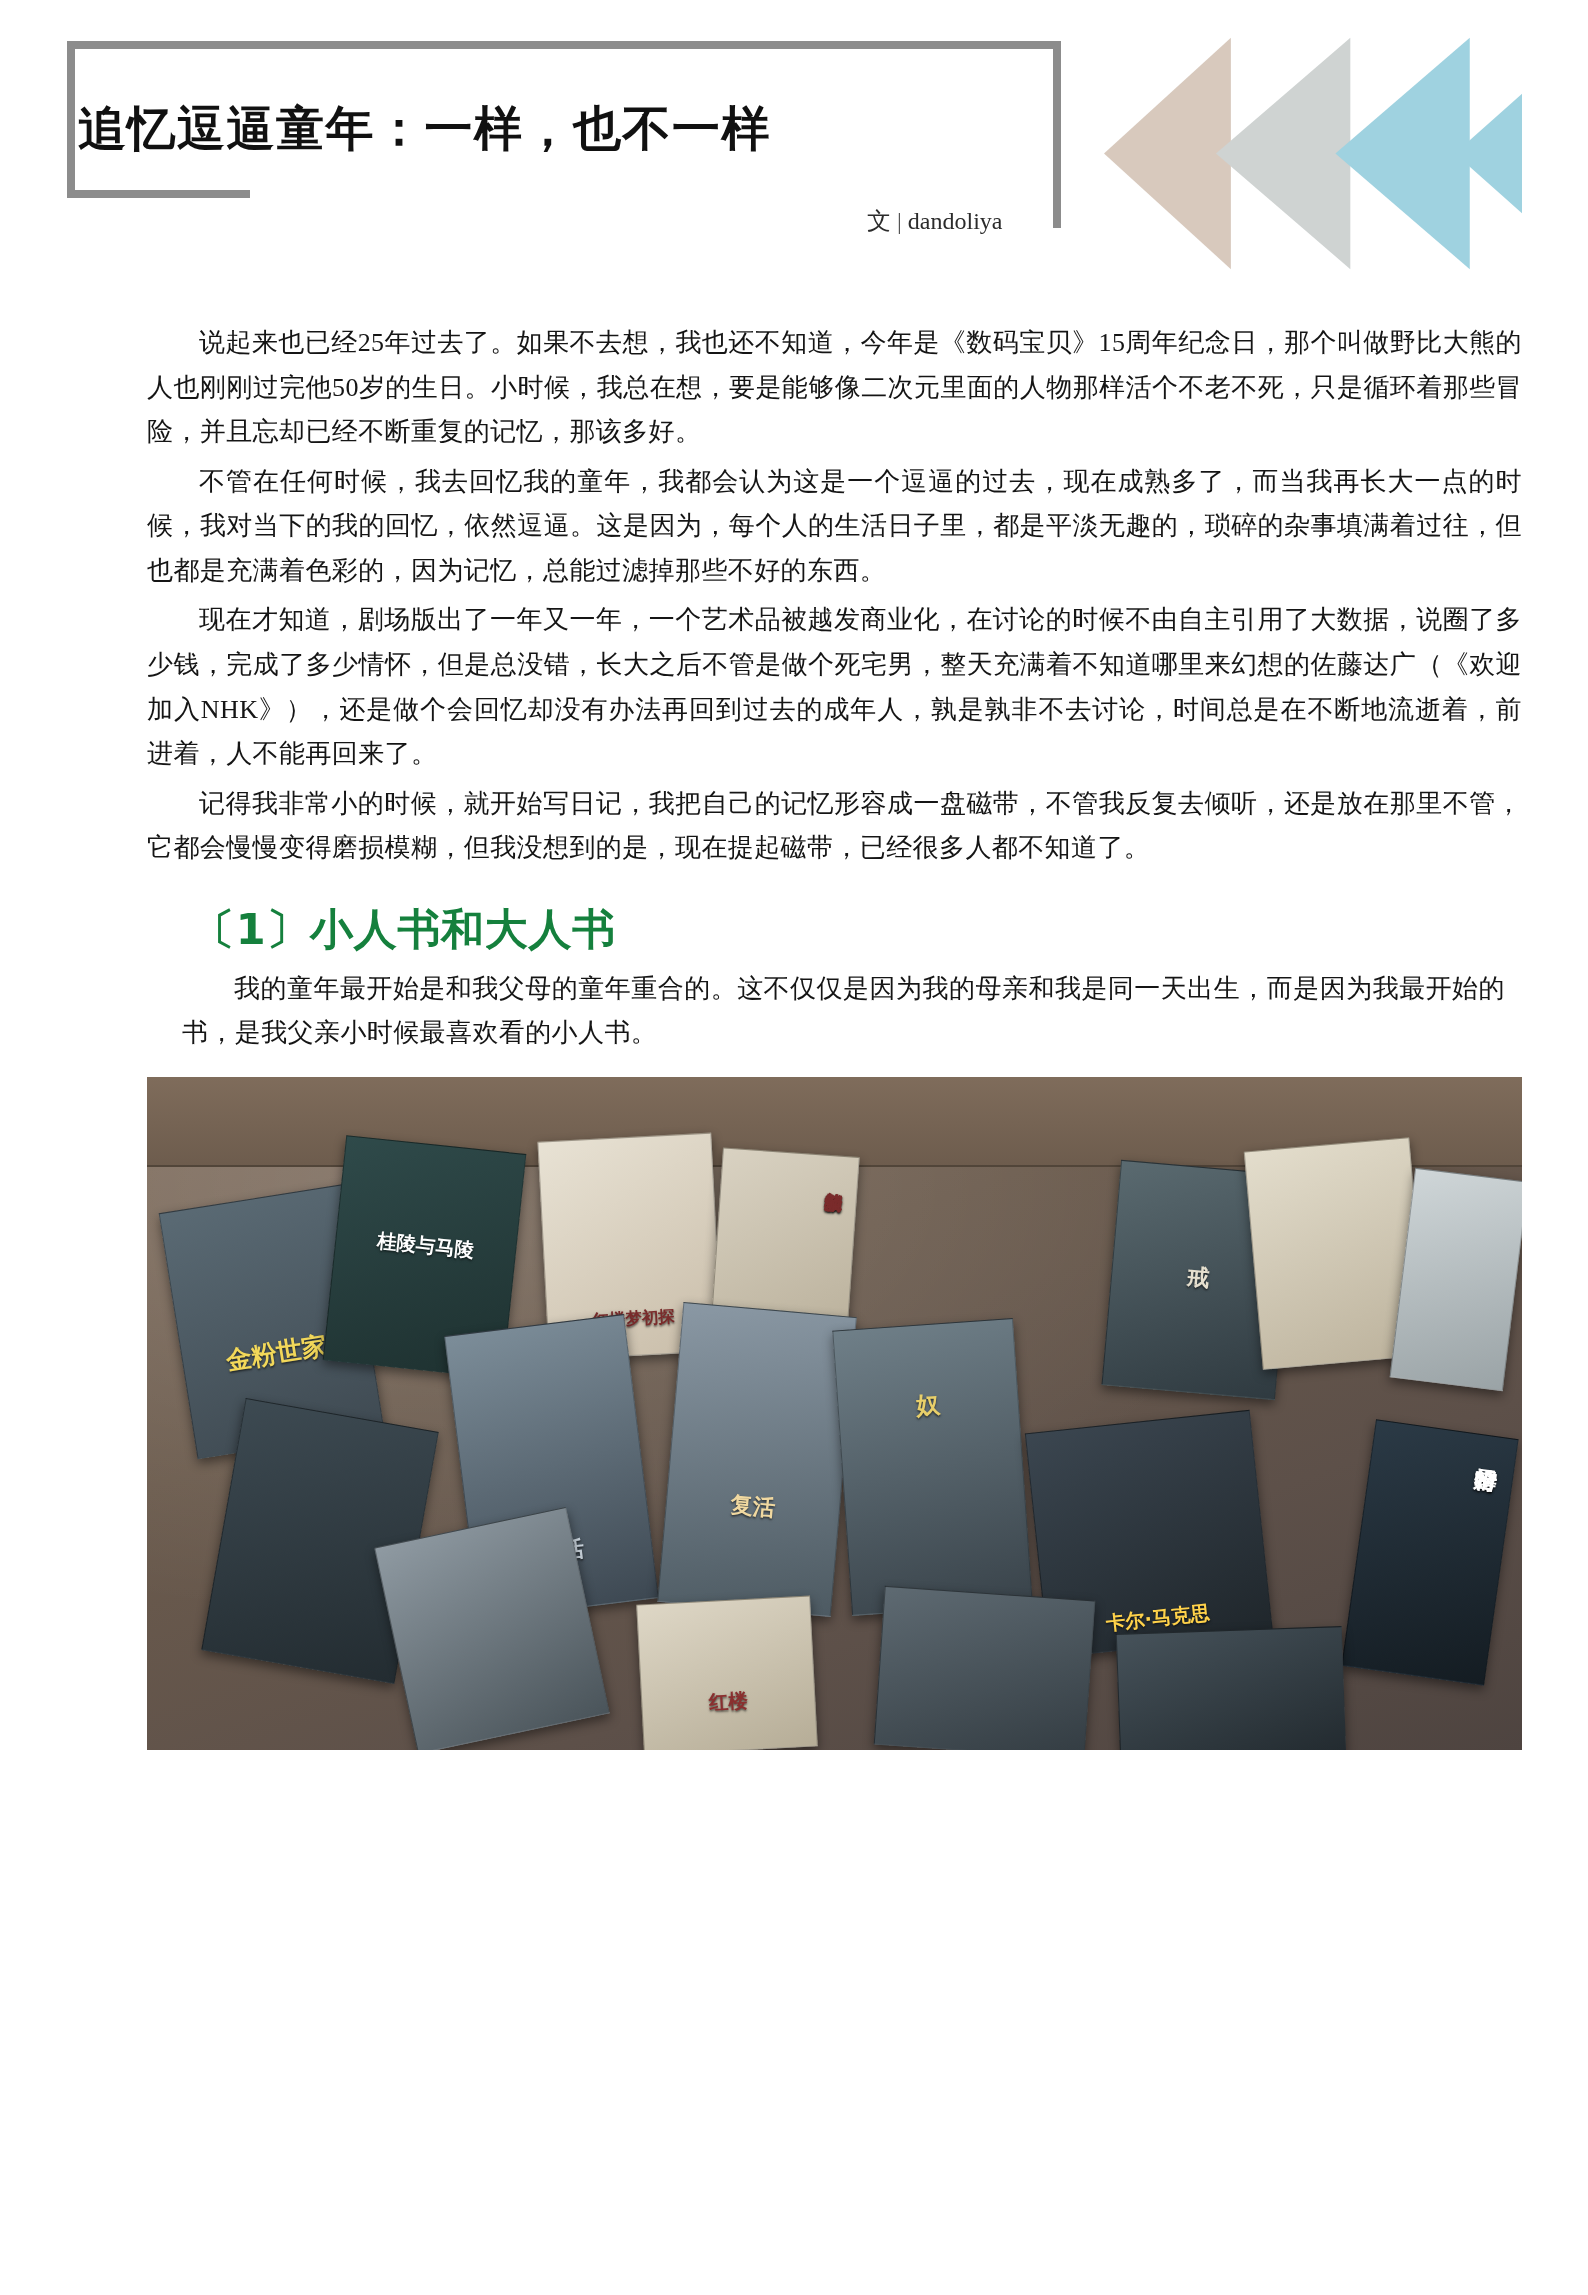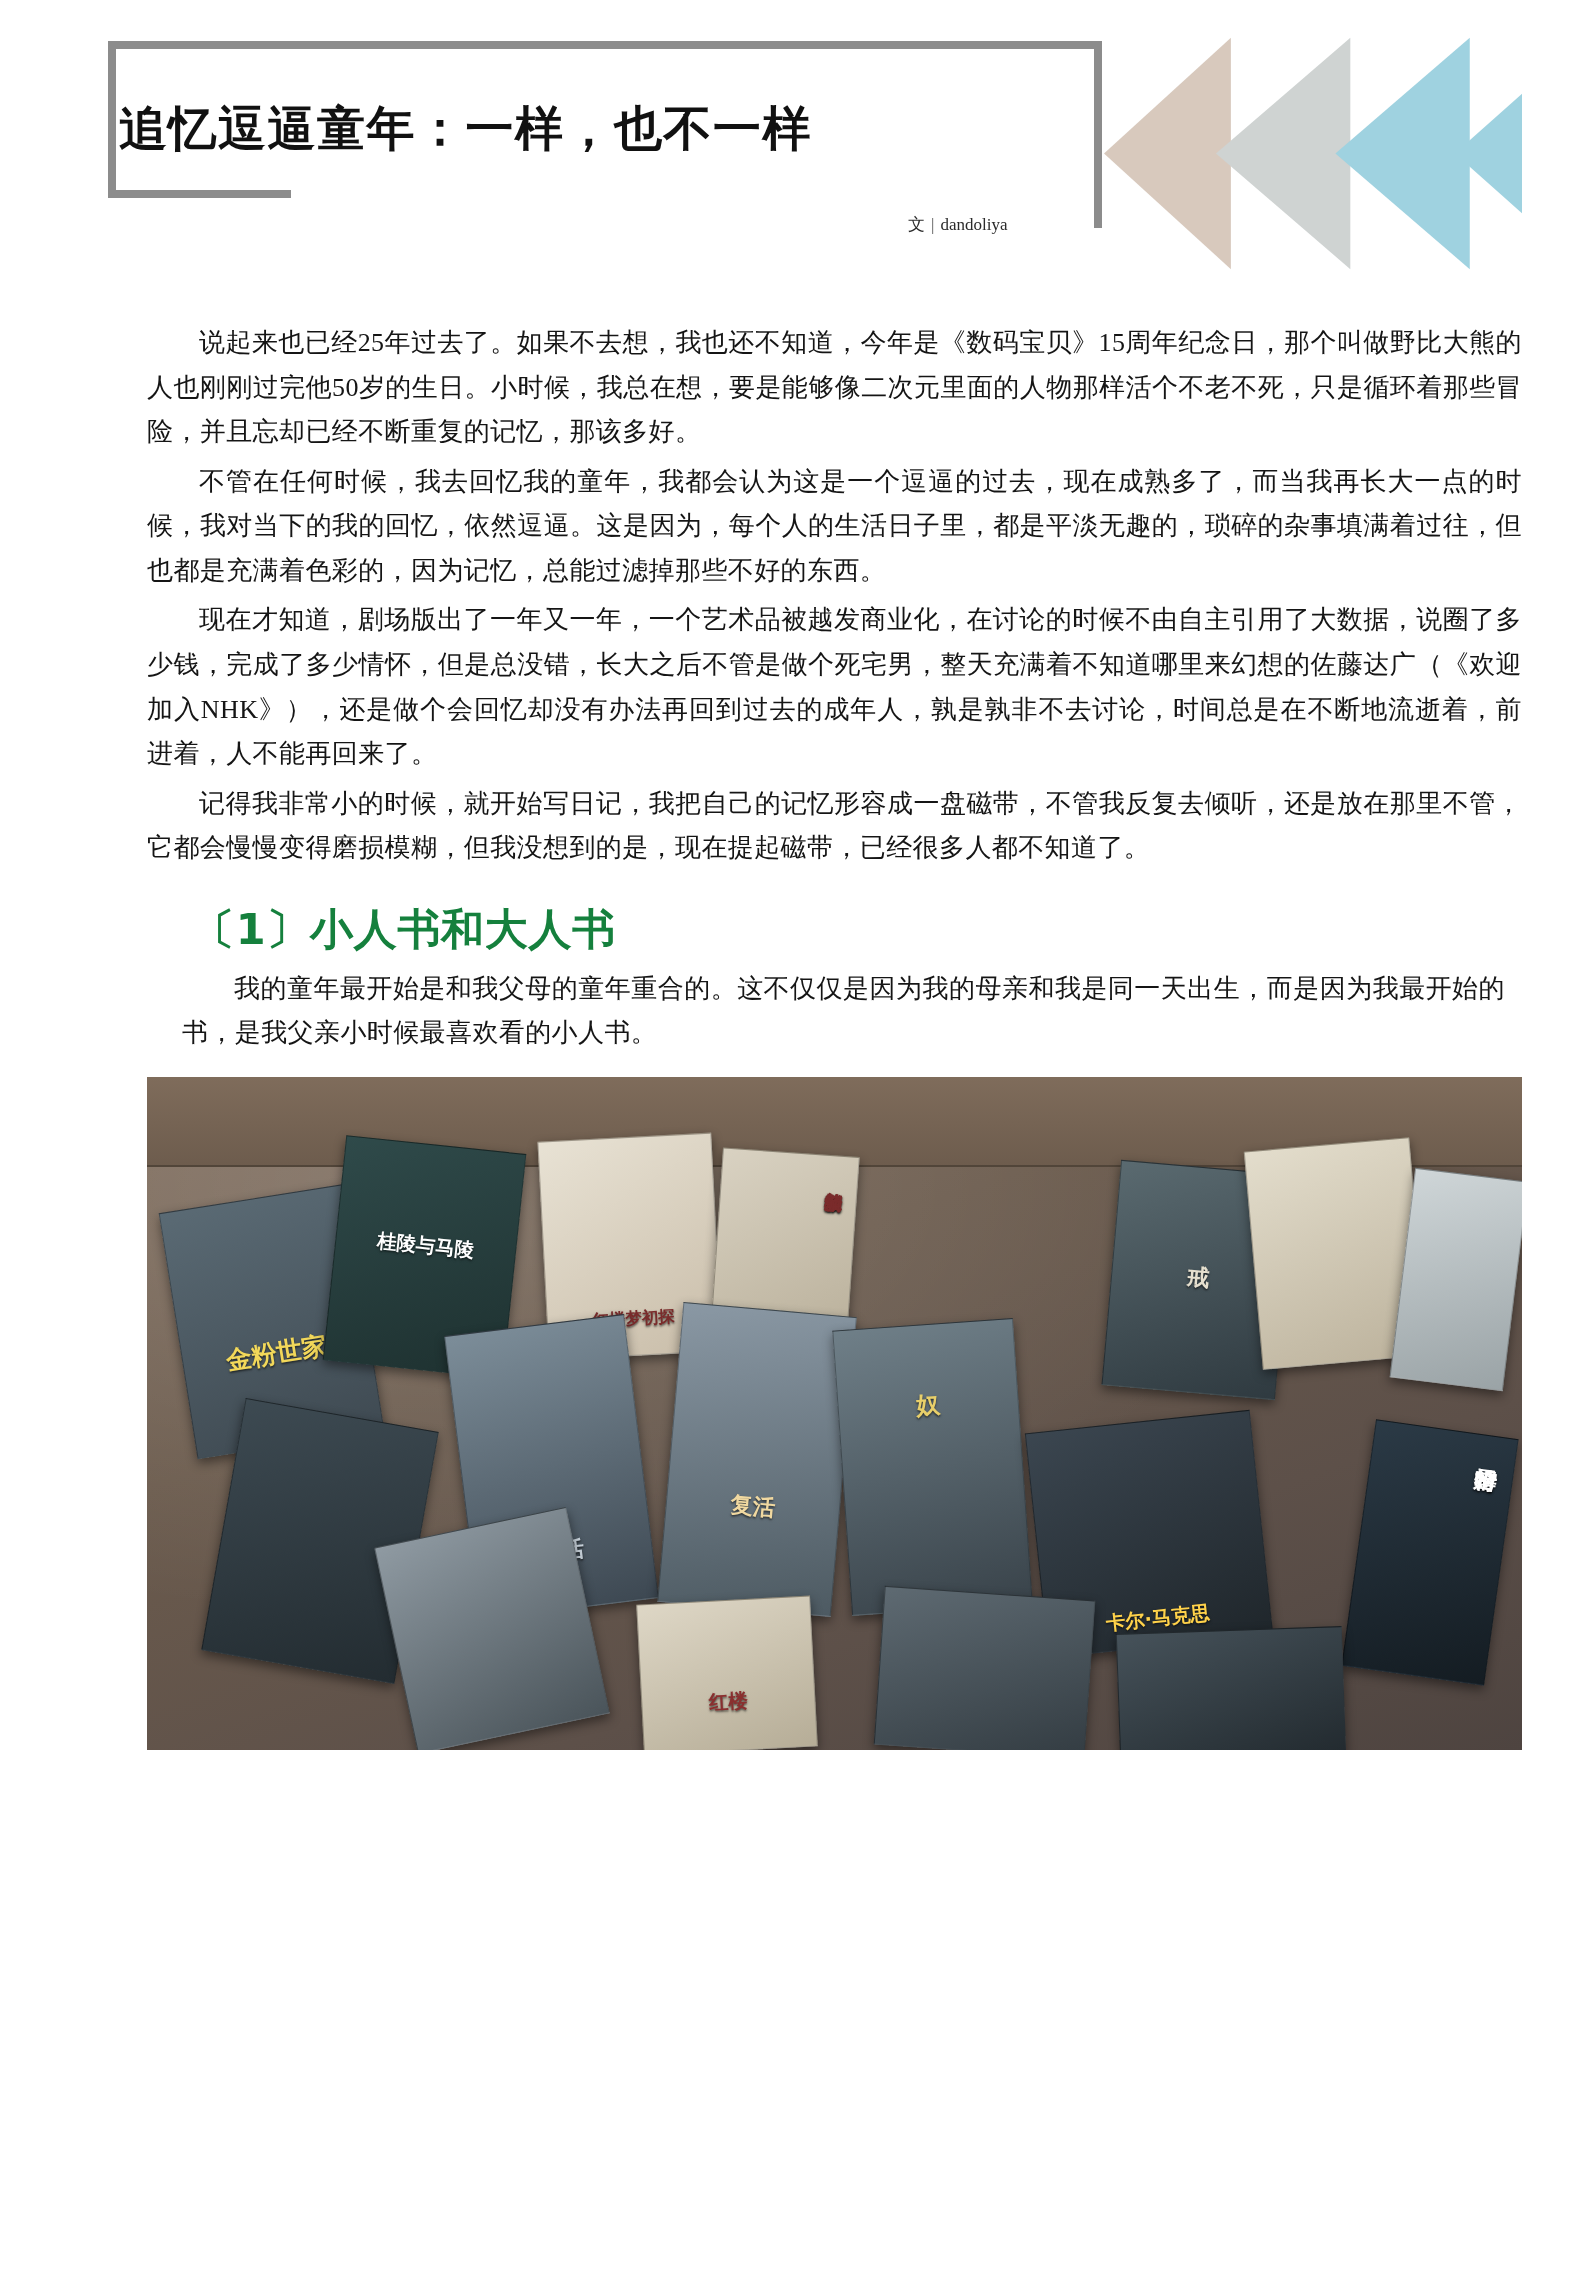--- a/index.html
+++ b/index.html
@@ -13,21 +13,20 @@
     font-family: "Liberation Serif", "DejaVu Serif", serif;
     color: #1a1a1a;
     position: relative;
     overflow: hidden;
   }
 
   
   .header {
     position: relative;
     height: 299px;
-    margin-left: 41px;
   }
 
   
   .chevrons {
     position: absolute;
     top: 30px;
     right: 67px;
     width: 418px;
     height: 247px;
   }
@@ -81,22 +80,22 @@
     font-weight: bold;
     letter-spacing: 1.5px;
     font-family: "DejaVu Sans", "Liberation Sans", sans-serif;
     color: #111111;
     white-space: nowrap;
   }
 
   .byline {
     position: absolute;
     left: 867px;
-    top: 213px;
-    font-size: 17px;
+    top: 205px;
+    font-size: 24px;
     color: #2b2b2b;
     font-family: "Liberation Serif", serif;
     white-space: nowrap;
   }
   .byline .sep {
     margin: 0 6px;
     color: #555;
   }
 
   

